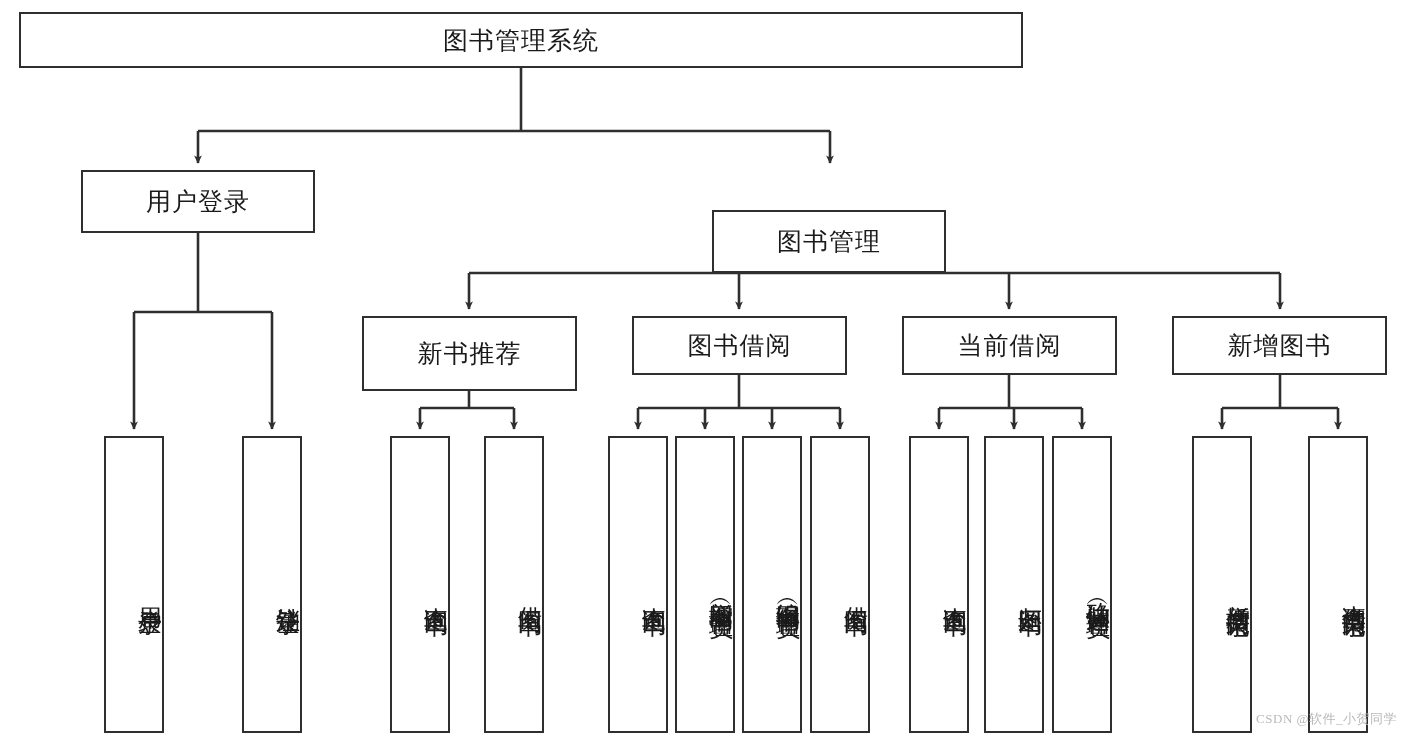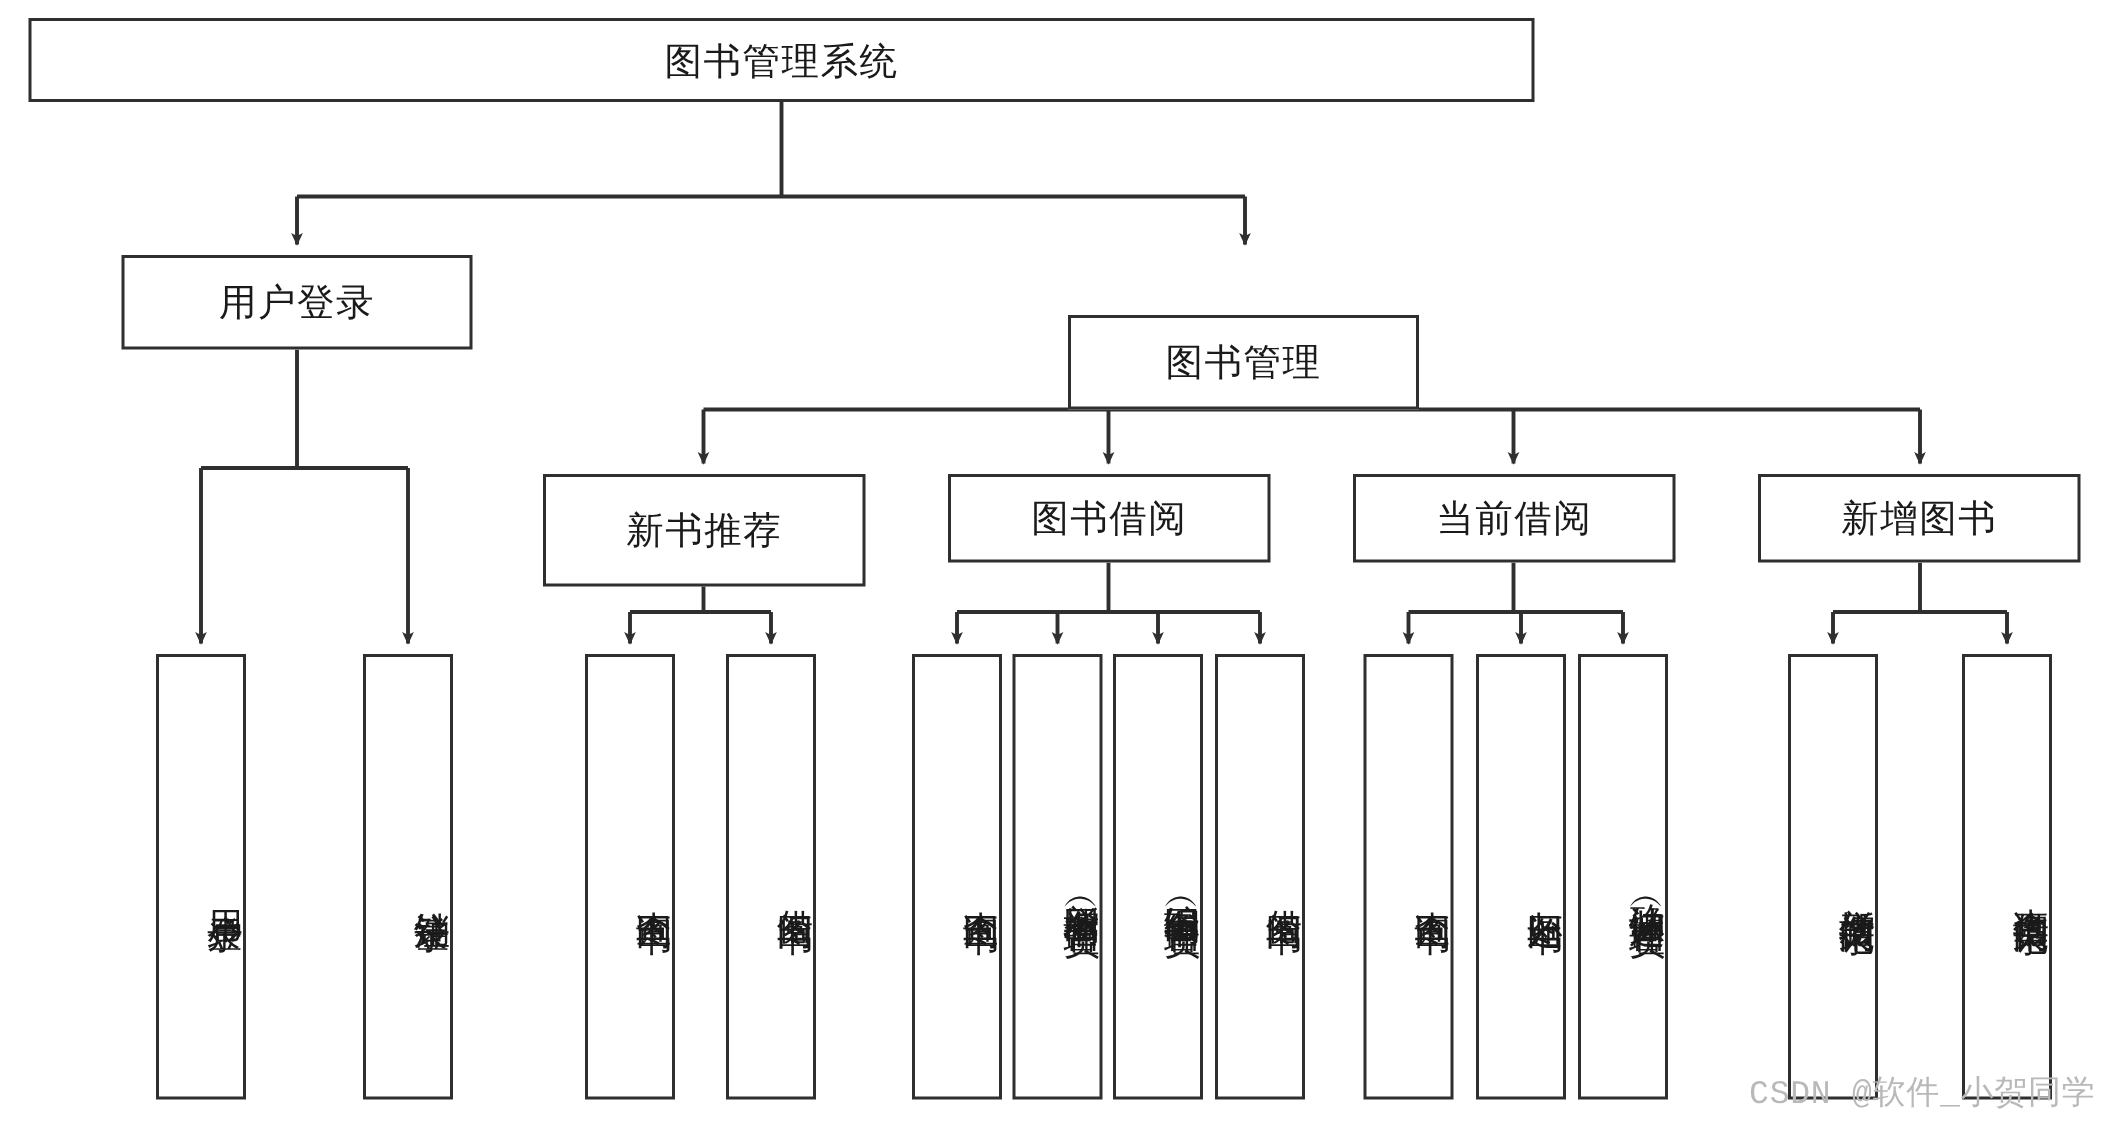--- a/index.html
+++ b/index.html
@@ -50,26 +50,26 @@
     line-height: 1.02;
   }
   .node.vertical .vtext {
     writing-mode: vertical-rl;
     text-orientation: upright;
     white-space: nowrap;
   }
   #watermark {
     position: absolute;
     right: 8px;
-    bottom: 4px;
-    font-size: 22px;
+    bottom: 19px;
+    font-size: 13px;
     color: #b9b9b9;
     letter-spacing: 0.5px;
     white-space: nowrap;
-    font-family: Liberation Mono, monospace;
+    font-family: Liberation Serif, serif;
   }
 </style>
 </head>
 <body>
 
 <div id="diagram-root">
 
   <svg id="diagram-svg" viewBox="0 0 1405 747" xmlns="http://www.w3.org/2000/svg">
     <defs>
       <marker id="arrowhead" markerWidth="9" markerHeight="9" refX="7.6" refY="4.5" orient="auto" markerUnits="userSpaceOnUse">

